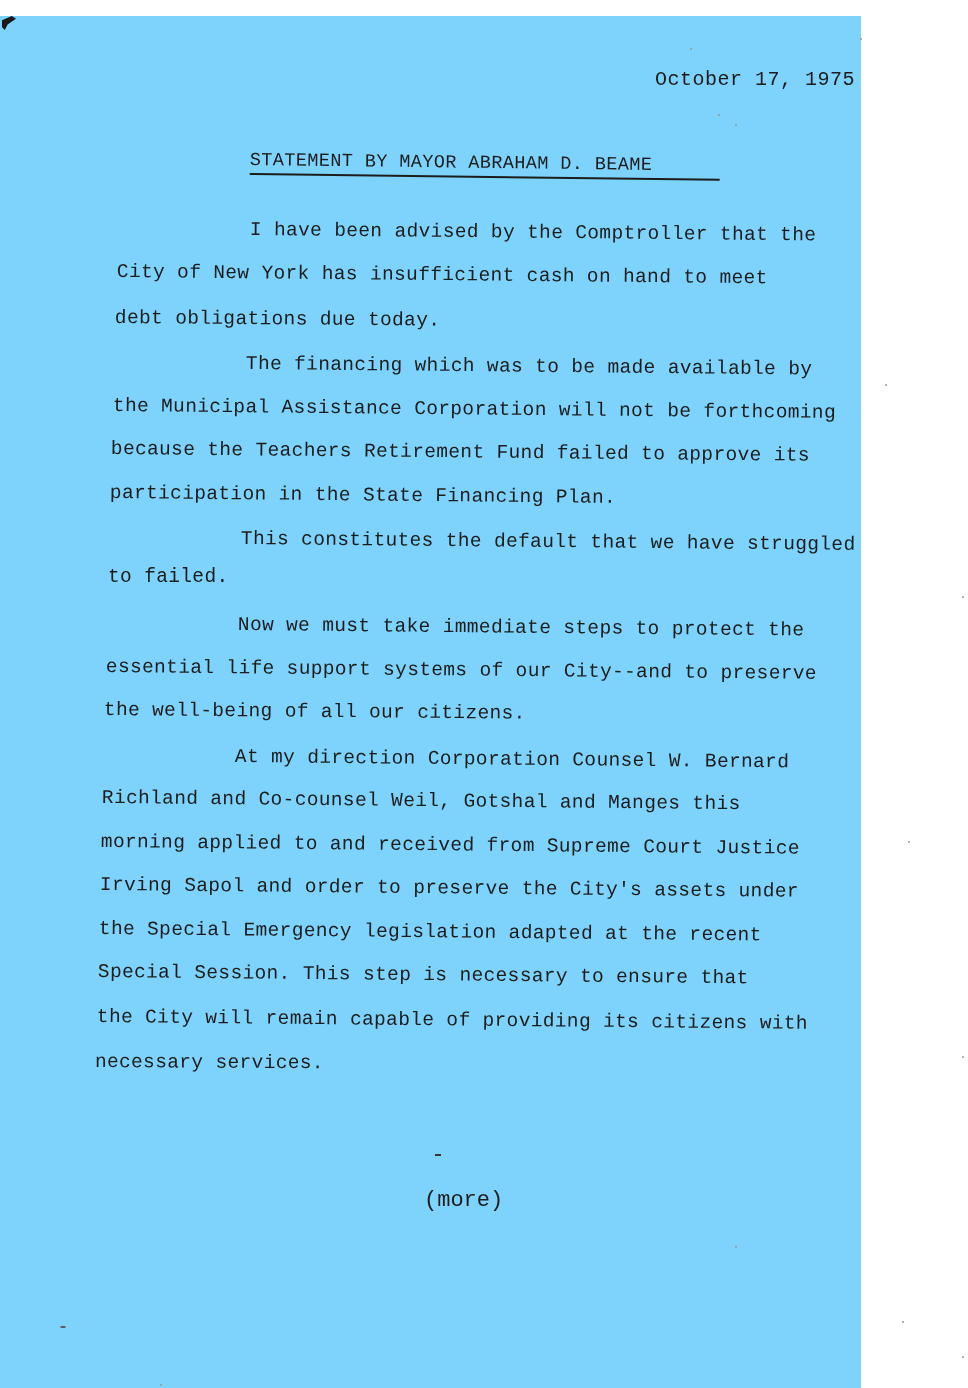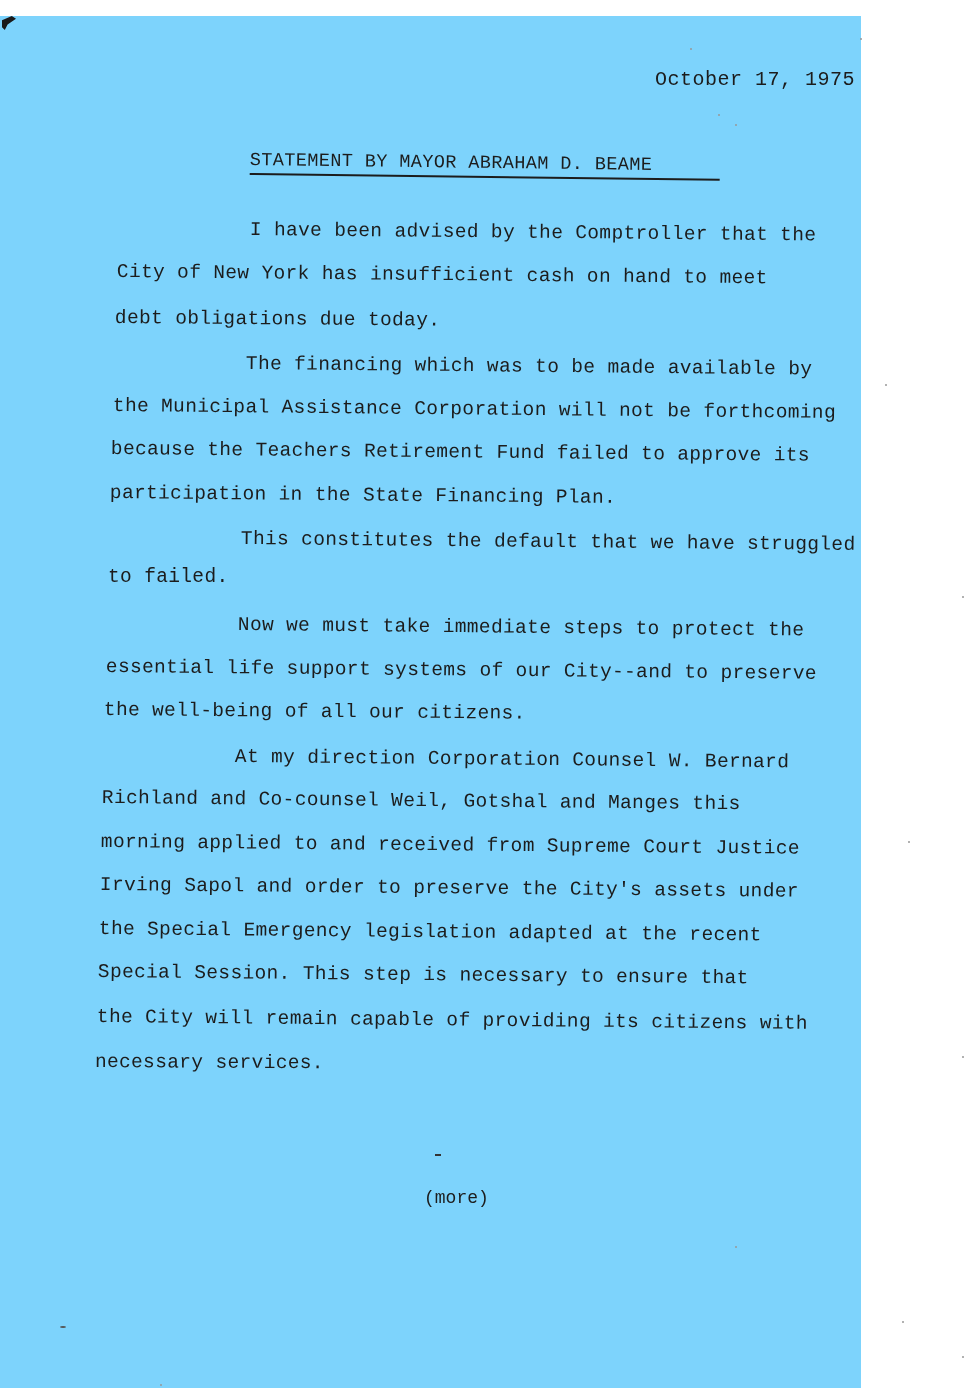--- a/index.html
+++ b/index.html
@@ -49,21 +49,21 @@
     .line {
       position: absolute;
       font-size: 19.5px;
       letter-spacing: 0.35px;
       white-space: nowrap;
       transform-origin: left top;
     }
     .more {
       position: absolute;
       left: 424px; top: 1172px;
-      font-size: 18px;
+      font-size: 22px;
     }
     .dash {
       position: absolute;
       left: 435px; top: 1138px;
       width: 6px; height: 2px;
       background: #333;
     }
     .speck {
       position: absolute;
       width: 2px; height: 2px;

